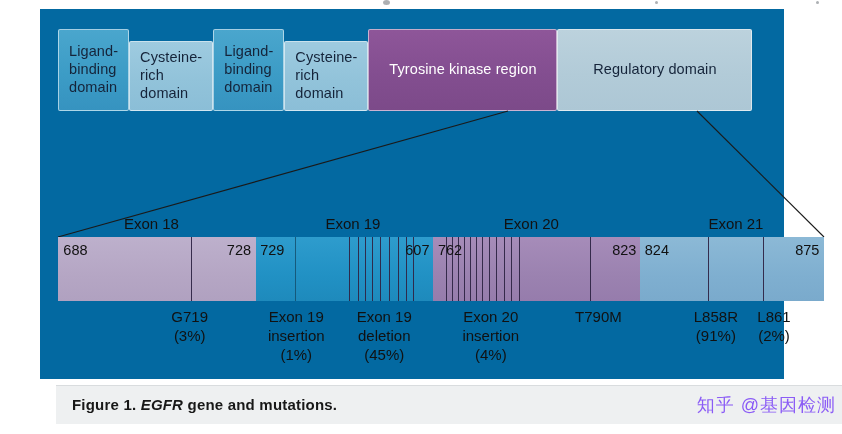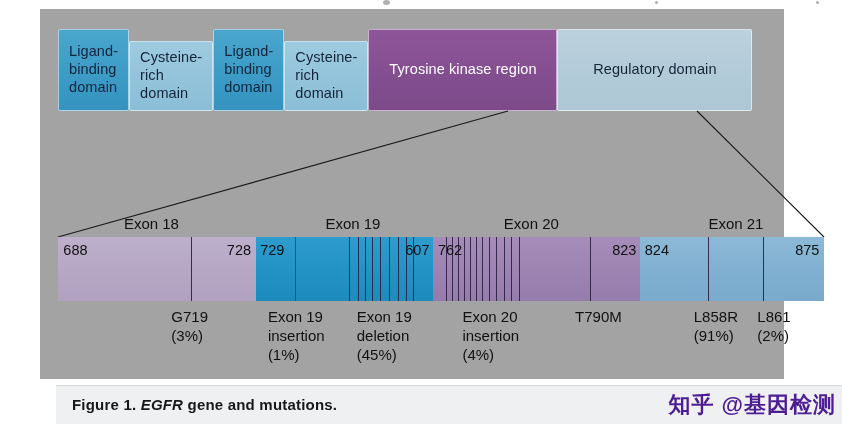--- a/index.html
+++ b/index.html
@@ -28,21 +28,21 @@
     background: #6a6f74;
     opacity: .55;
     border-radius: 50%;
   }
 
   
   #figure-panel {
     position: absolute;
     left: 40px; top: 9px;
     width: 744px; height: 370px;
-    background: #a3a3a3;
+    background: #0369a1;
   }
 
   
   #domain-bar {
     position: absolute;
     left: 18px; top: 20px;
     width: 768px; height: 82px;
     display: flex;
   }
   .domain-box {
@@ -82,21 +82,21 @@
     position: absolute;
     left: 0; top: 0;
     width: 802px; height: 370px;
     pointer-events: none;
   }
 
   
   #exon-area {
     position: absolute;
     left: 18px; top: 206px;
-    width: 766px; height: 150px;
+    width: 766px; height: 150px; text-align: center;
   }
   #exon-labels {
     position: absolute;
     left: 0; top: 0;
     width: 766px; height: 22px;
   }
   .exon-label {
     position: absolute;
     top: 0;
     font-size: 15px;
@@ -179,25 +179,24 @@
     font-weight: bold;
     color: #181818;
     letter-spacing: .2px;
   }
   #caption-text .ital { font-style: italic; }
   #watermark {
     position: absolute;
     right: 22px;
     top: 50%;
     transform: translateY(-50%);
-    font-size: 22px;
-    color: #4c1d95;
+    font-size: 18px;
+    color: #8b5cf6;
     letter-spacing: 1px;
     white-space: nowrap;
-    font-weight: bold;
   }
 </style>
 </head>
 <body>
 
 <div id="top-bleed">
   <span class="frag" style="left:383px; top:0px; width:7px; height:5px;"></span>
   <span class="frag" style="left:655px; top:1px; width:3px; height:3px;"></span>
   <span class="frag" style="left:816px; top:1px; width:3px; height:3px;"></span>
 </div>

